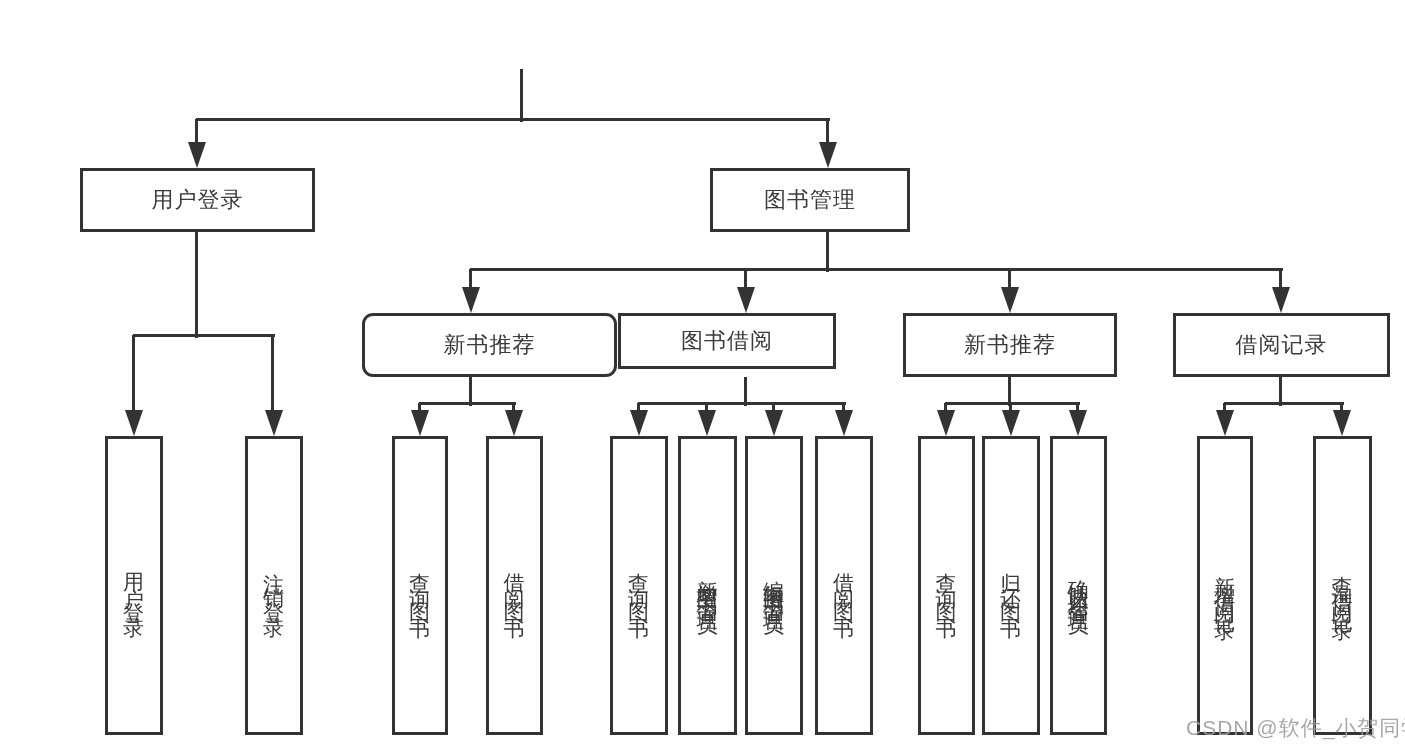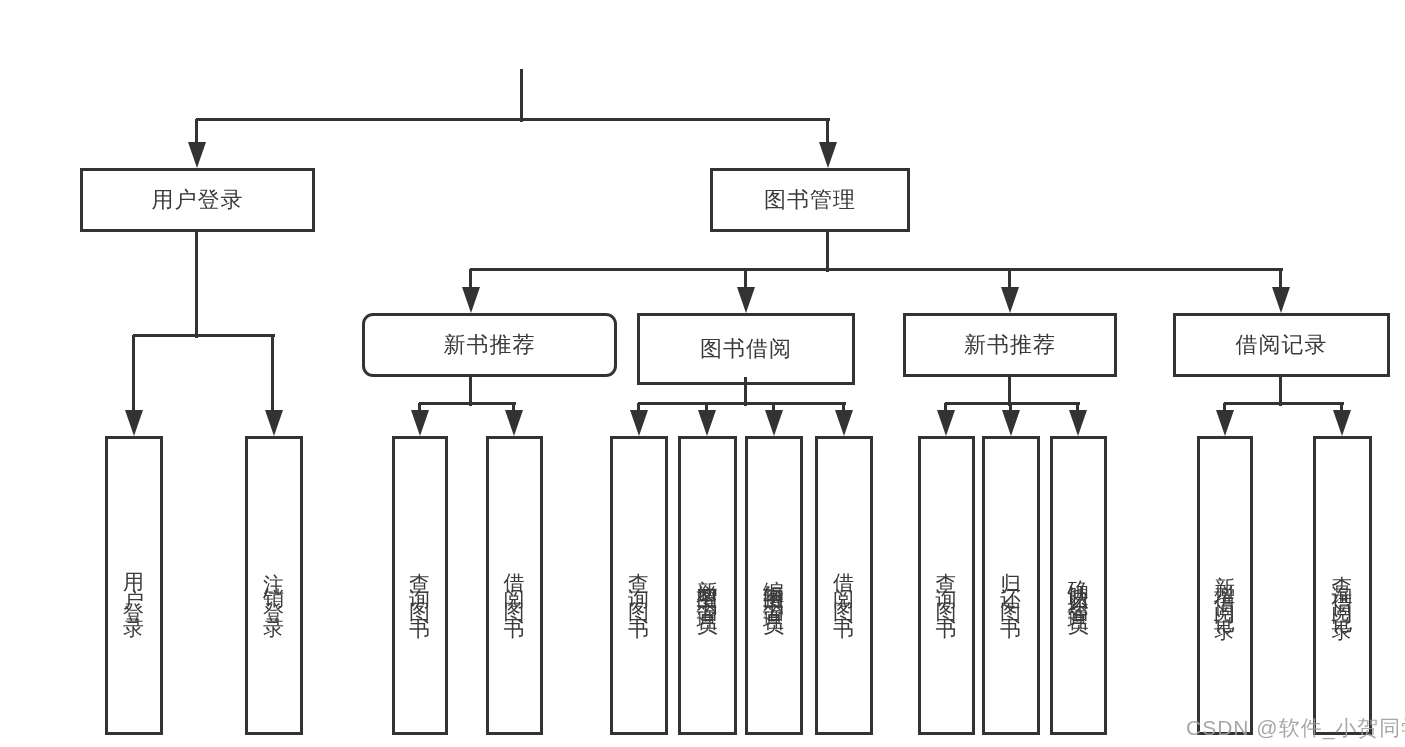--- a/index.html
+++ b/index.html
@@ -63,21 +63,21 @@
   <div class="node hbox" style="left:80px;top:168px;width:235px;height:64px;">
     <span>用户登录</span>
   </div>
   <div class="node hbox" style="left:710px;top:168px;width:200px;height:64px;">
     <span>图书管理</span>
   </div>
 
   <div class="node hbox" style="left:362px;top:313px;width:255px;height:64px;border-radius:11px;">
     <span>新书推荐</span>
   </div>
-  <div class="node hbox" style="left:637px;top:313px;width:218px;height:72px;">
+  <div class="node hbox" style="left:618px;top:313px;width:218px;height:56px;">
     <span>图书借阅</span>
   </div>
   <div class="node hbox" style="left:903px;top:313px;width:214px;height:64px;">
     <span>新书推荐</span>
   </div>
   <div class="node hbox" style="left:1173px;top:313px;width:217px;height:64px;">
     <span>借阅记录</span>
   </div>
 
   <div class="node vbox" style="left:105px;top:436px;width:58px;height:299px;">

